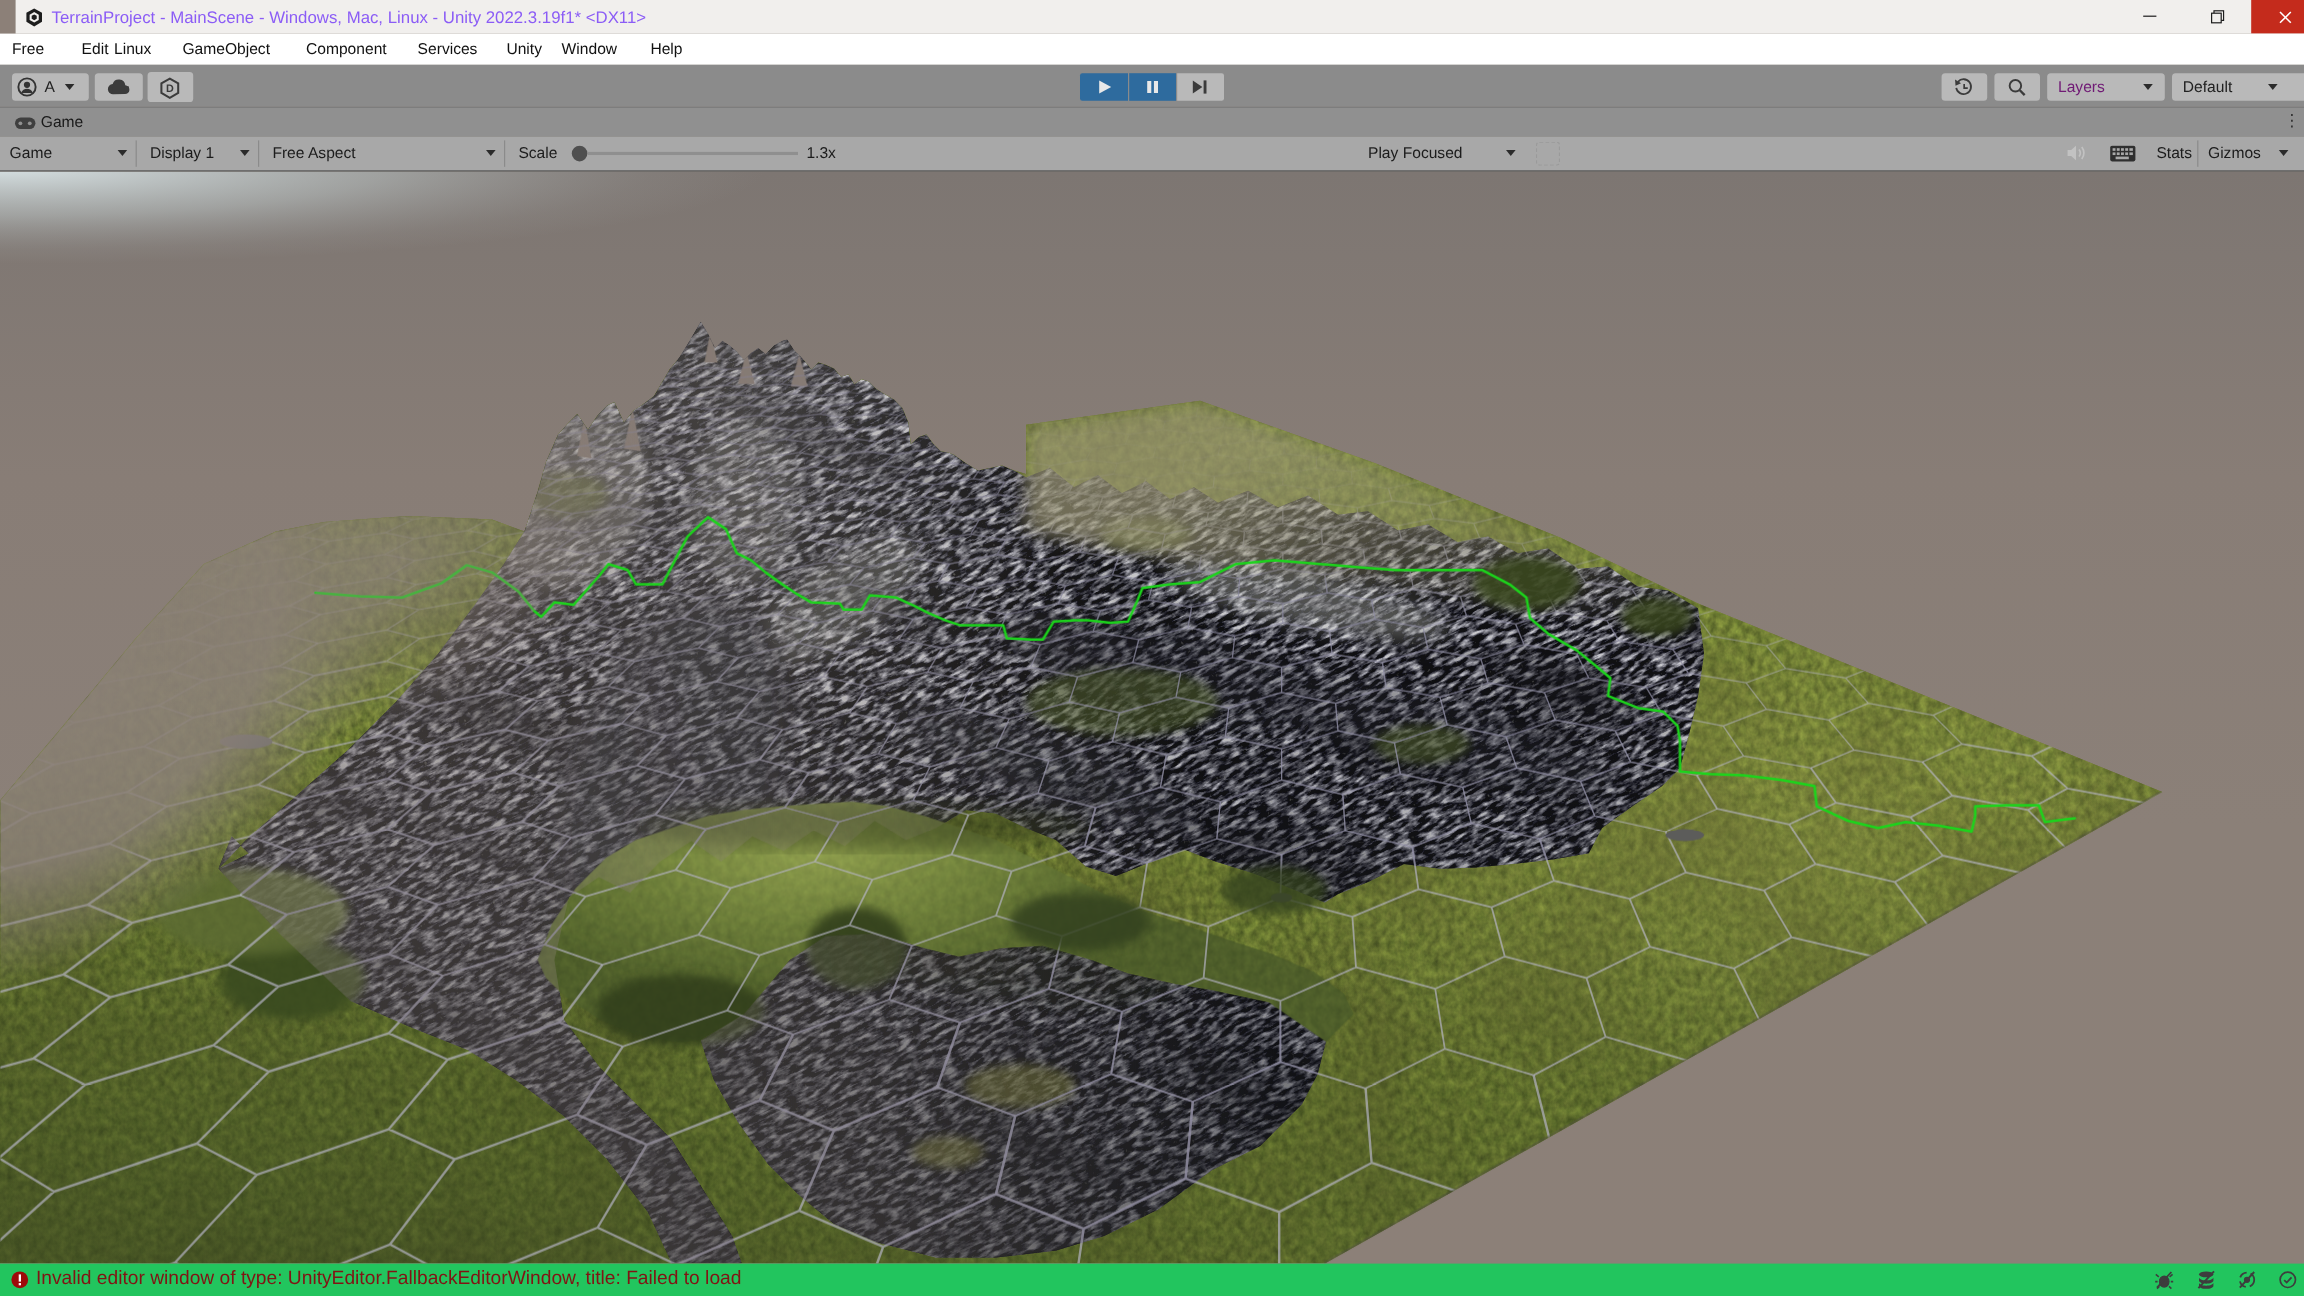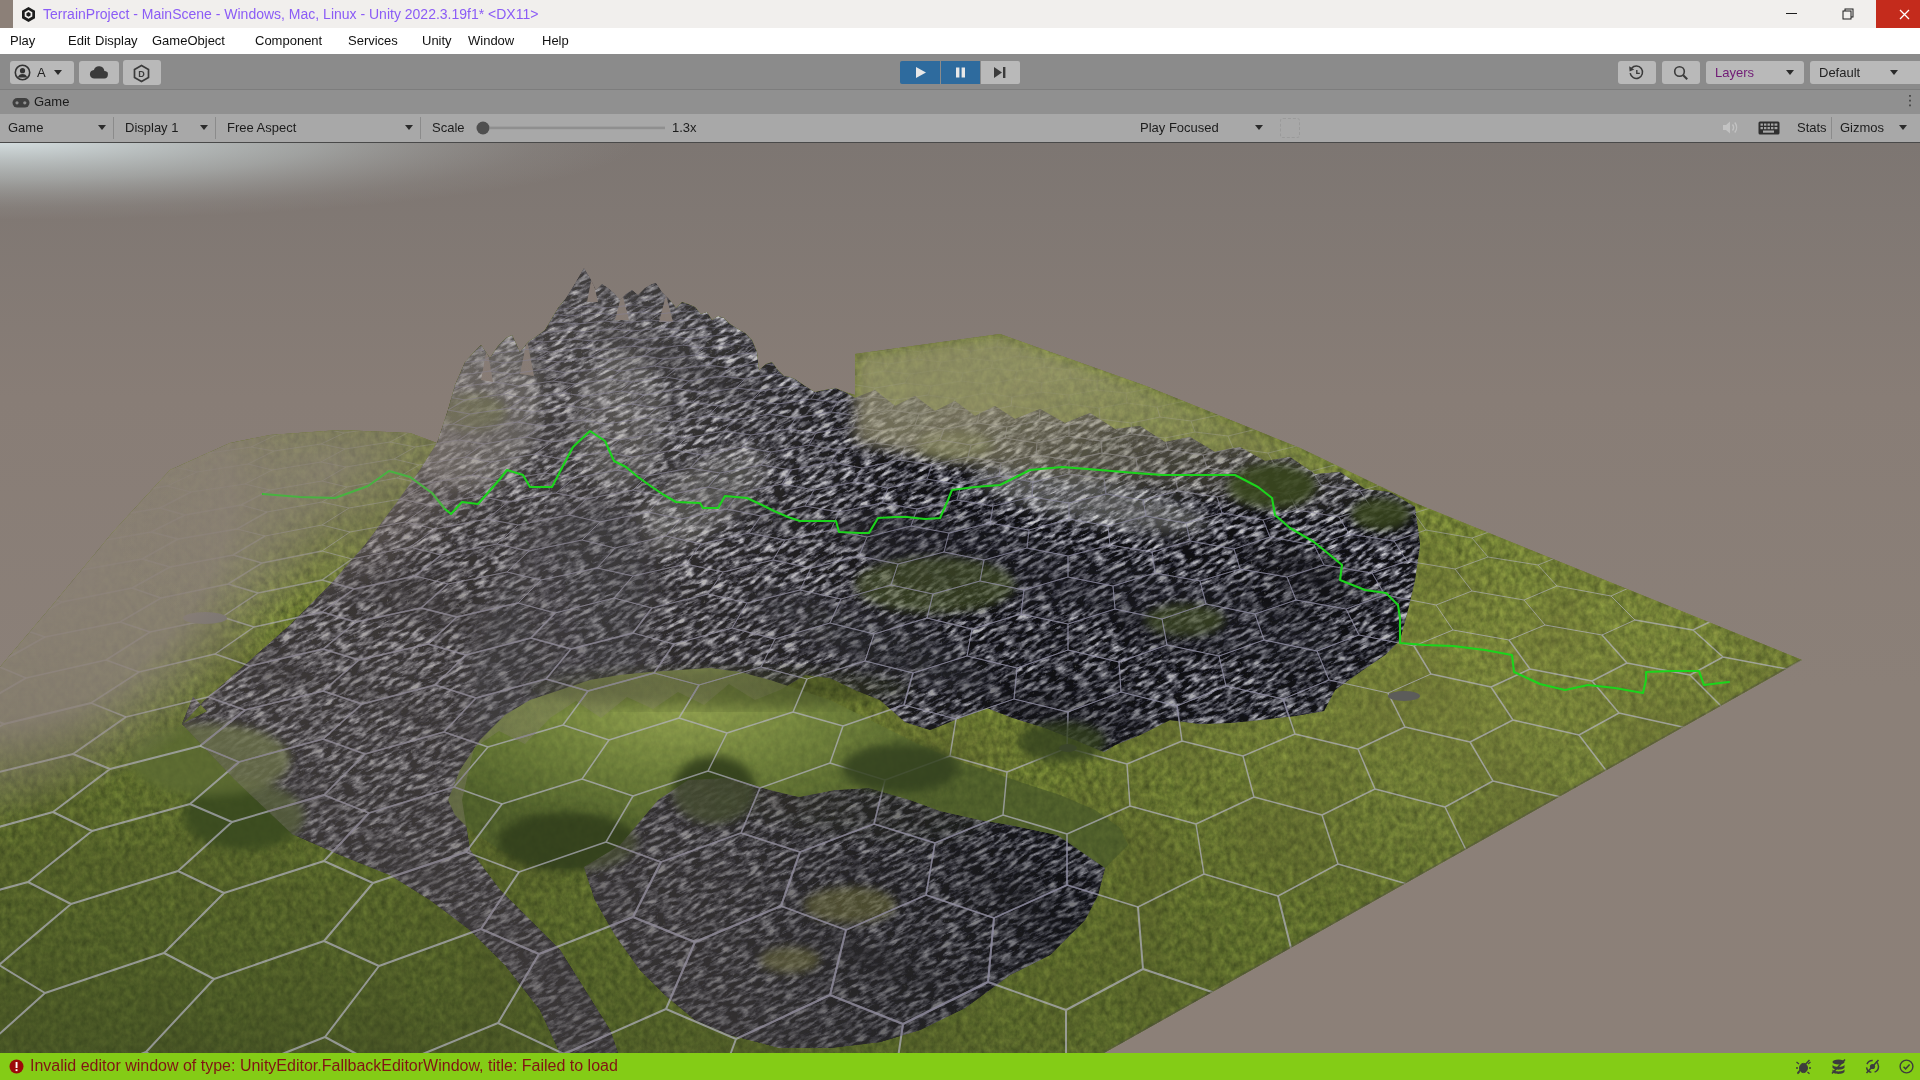--- a/index.html
+++ b/index.html
@@ -2,21 +2,21 @@
 <html><head><meta charset="utf-8"><style>
 *{margin:0;padding:0;box-sizing:border-box}
 body{width:1920px;height:1080px;overflow:hidden;font-family:"Liberation Sans",sans-serif;background:#8c8078;position:relative}
 .abs{position:absolute}
 #titlebar{left:13px;top:0;width:1920px;height:28px;background:#f1efed;color:#8b5cf6;font-size:14px}
 #menubar{left:0;top:28px;width:1920px;height:26px;background:#ffffff;color:#111;font-size:13px}
 #toolbar{left:0;top:54px;width:1920px;height:35px;background:#8b8b8b}
 #tabrow{left:0;top:89px;width:1920px;height:25px;background:#909090;border-top:1px solid #7d7d7d}
 #gtoolbar{left:0;top:114px;width:1920px;height:29px;background:#a8a8a8;border-bottom:1px solid #494949}
 #scenewrap{left:0;top:143px;width:1920px;height:910px}
-#statusbar{left:0;top:1053px;width:1920px;height:27px;background:#84cc16}
+#statusbar{left:0;top:1053px;width:1920px;height:27px;background:#22c55e}
 .btn{position:absolute;background:#b9b9b9;border-radius:3px}
 .menuitem{position:absolute;top:5px}
 .sep{position:absolute;width:1px;background:#8b8b8b;top:3px;height:22px}
 .gtxt{position:absolute;color:#1c1c1c;font-size:13px;top:6px}
 .tri{position:absolute;width:0;height:0;border-left:4px solid transparent;border-right:4px solid transparent;border-top:5px solid #2b2b2b}
 </style></head>
 <body>
 <div id="titlebar" class="abs">
  <svg class="abs" style="left:7px;top:6px" width="17" height="17" viewBox="0 0 17 17">
       <polygon points="8.5,1 15,4.7 15,12.2 8.5,16 2,12.2 2,4.7" fill="#1d1d1d"></polygon>
@@ -29,23 +29,23 @@
       <rect x="3" y="1" width="8" height="8" fill="none" stroke="#1d1d1d"></rect>
       <rect x="1" y="3" width="8" height="8" fill="#f1efed" stroke="#1d1d1d"></rect>
     </svg>
  <div class="abs" style="left:1863px;top:0;width:57px;height:28px;background:#c42b1c">
   <svg class="abs" style="left:23px;top:9px" width="11" height="11" viewBox="0 0 11 11">
         <path d="M1 1L10 10M10 1L1 10" stroke="#fff" stroke-width="1.3"></path>
       </svg>
  </div>
 </div>
 <div id="menubar" class="abs">
- <span class="menuitem" style="left:10px">Play</span>
+ <span class="menuitem" style="left:10px">Free</span>
     <span class="menuitem" style="left:68px">Edit</span>
- <span class="menuitem" style="left:95px">Display</span>
+ <span class="menuitem" style="left:95px">Linux</span>
     <span class="menuitem" style="left:152px">GameObject</span>
  <span class="menuitem" style="left:255px">Component</span>
     <span class="menuitem" style="left:348px">Services</span>
  <span class="menuitem" style="left:422px">Unity</span>
     <span class="menuitem" style="left:468px">Window</span>
  <span class="menuitem" style="left:542px">Help</span>
 </div>
 <div id="toolbar" class="abs">
  <div class="btn" style="left:10px;top:7px;width:64px;height:23px">
   <svg class="abs" style="left:4px;top:3px" width="17" height="17" viewBox="0 0 17 17">

